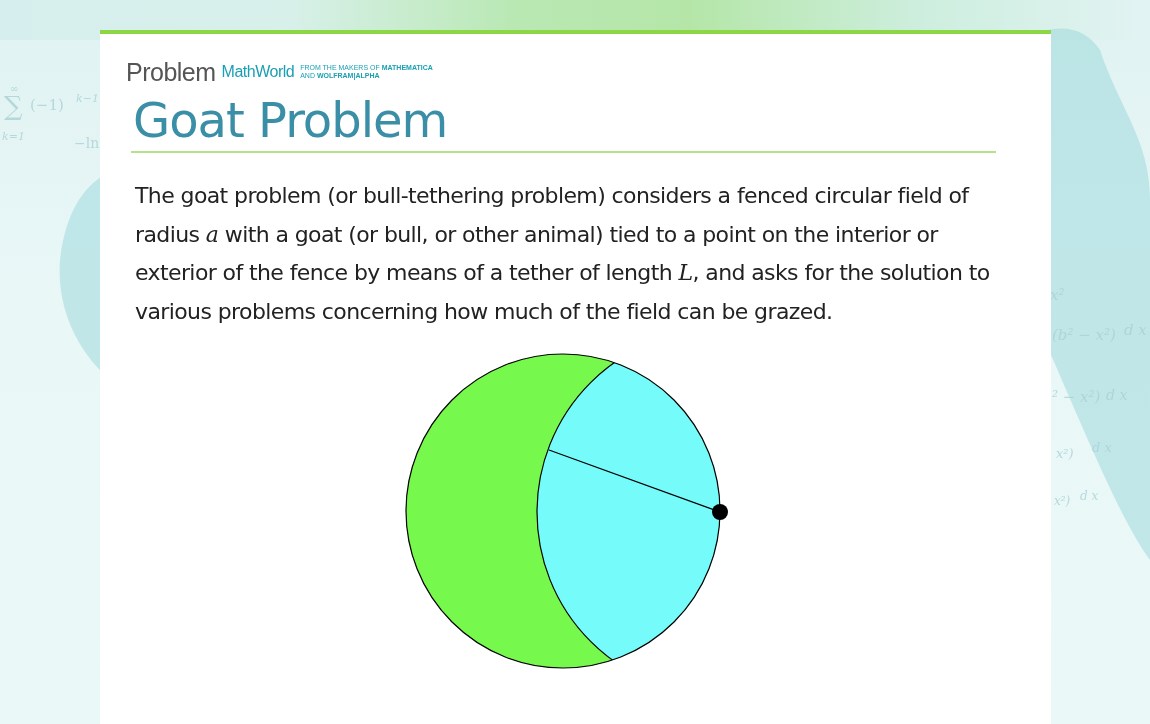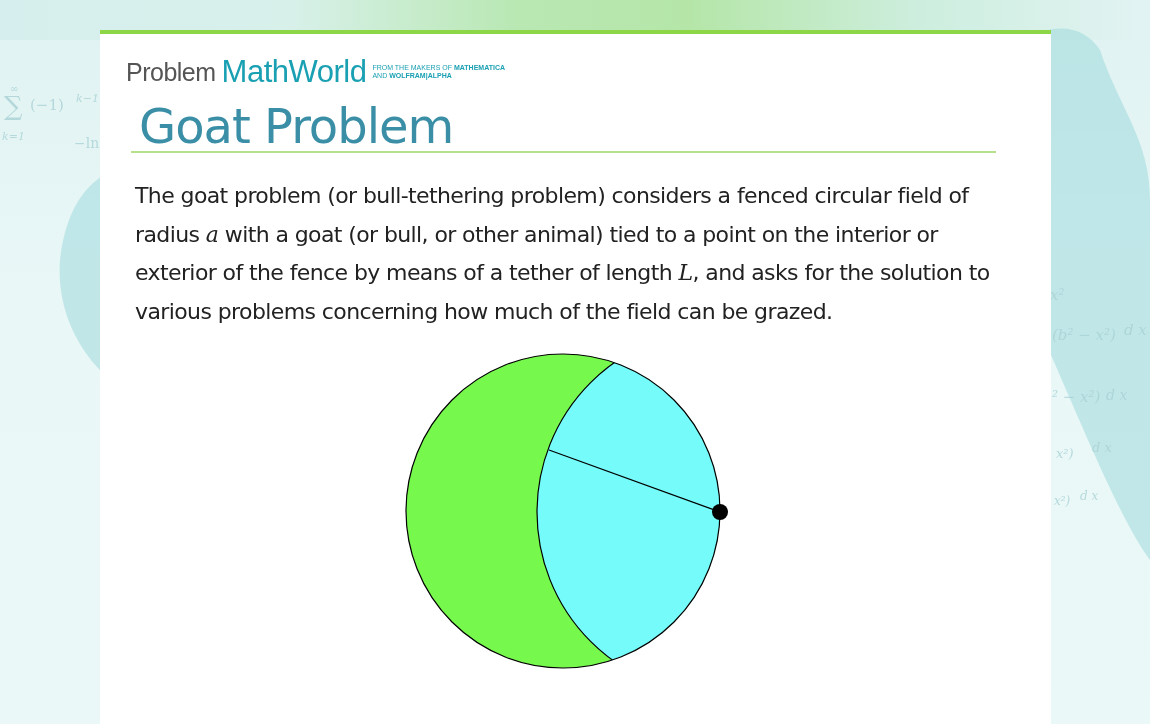--- a/index.html
+++ b/index.html
@@ -14,28 +14,28 @@
     }
     .bg-deco { position:absolute; left:0; top:0; width:1150px; height:724px; }
     .card {
       position:absolute; left:100px; top:30px; width:951px; height:720px;
       background:#ffffff; border-top:4px solid #8dd645;
     }
     .brand {
       position:absolute; left:26px; top:26px; height:24px; display:flex; align-items:center;
     }
     .brand-wolfram { font-size:25px; color:#555; letter-spacing:-0.5px; }
-    .brand-mw { font-size:31px; color:#1aa0b3; margin-left:6px; letter-spacing:-0.5px; }
+    .brand-mw { font-size:16px; color:#1aa0b3; margin-left:6px; letter-spacing:-0.5px; }
     .brand-tag {
       margin-left:6px; font-size:7px; line-height:8px; color:#1aa0b3;
     }
     .brand-tag b { font-weight:bold; }
     .title {
       position:absolute; left:31px; top:56px;
-      font-size:48px; color:#3a8ea6; font-weight:normal; margin:8px;
+      font-size:48px; color:#3a8ea6; font-weight:normal; margin:2px;
       font-family: "DejaVu Sans", sans-serif; letter-spacing:-1px;
     }
     .title-rule {
       position:absolute; left:31px; top:117px; width:865px; height:2px; background:#b6e08a;
     }
     .para {
       position:absolute; left:31px; top:139px; width:870px;
       font-size:22px; line-height:38.5px; color:#222;
       font-family: "DejaVu Sans", sans-serif; letter-spacing:-0.6px;
       margin:4px;

